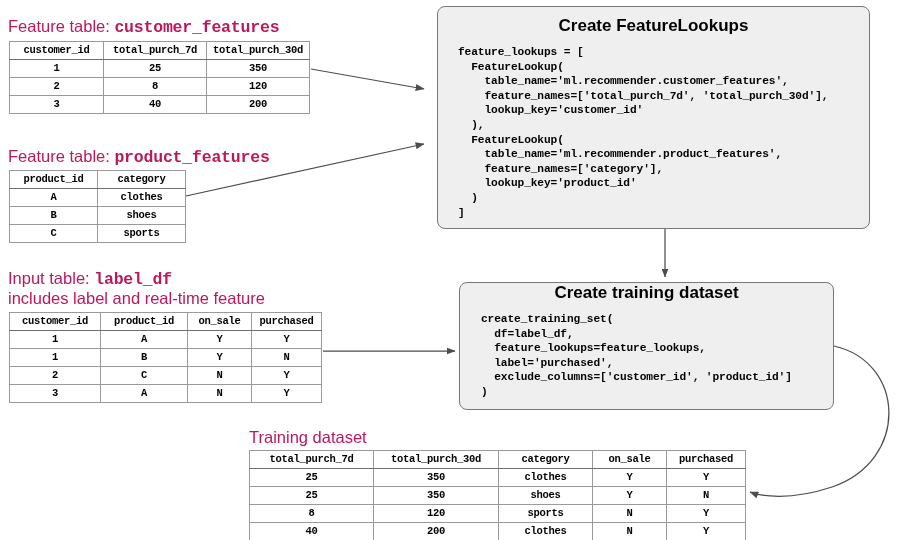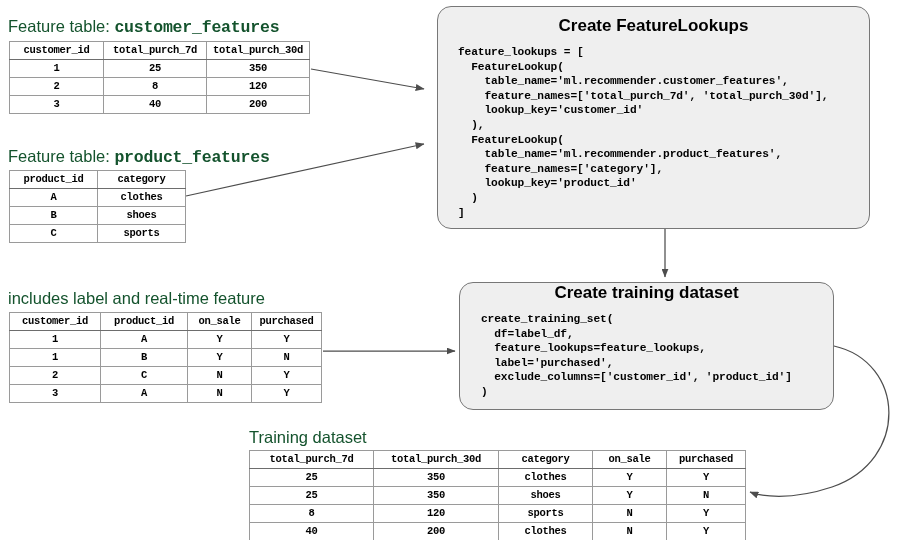--- a/index.html
+++ b/index.html
@@ -13,21 +13,21 @@
     height: 540px;
     background: #ffffff;
     overflow: hidden;
     font-family: "Liberation Sans", sans-serif;
     color: #000000;
   }
   .caption {
     position: absolute;
     font-family: "Liberation Sans", sans-serif;
     font-size: 16.5px;
-    color: #14532d;
+    color: #be185d;
     white-space: nowrap;
     line-height: 20px;
   }
   .caption .mono {
     font-family: "Liberation Mono", monospace;
     font-weight: bold;
     font-size: 16.5px;
     letter-spacing: -0.2px;
   }
   table.dtable {
@@ -50,21 +50,21 @@
     letter-spacing: -0.3px;
     overflow: hidden;
   }
   table.dtable th {
     border-bottom: 1px solid #6d6d6d;
   }
   .procbox {
     position: absolute;
     background: #efefef;
     border: 1.3px solid #777777;
-    border-radius: 14px;
+    border-radius: 8px;
     box-sizing: border-box;
   }
   .procbox .boxtitle {
     text-align: center;
     font-family: "Liberation Sans", sans-serif;
     font-weight: bold;
     font-size: 17px;
     color: #000000;
   }
   .procbox pre.code {
@@ -169,20 +169,23 @@
         <td>B</td>
         <td>shoes</td>
       </tr>
       <tr>
         <td>C</td>
         <td>sports</td>
       </tr>
     </tbody>
   </table>
 
+  <div class="caption" style="left:8px; top:268px;">
+    <span>Input table: </span><span class="mono">label_df</span>
+  </div>
   <div class="caption" style="left:8px; top:288px;">includes label and real-time feature</div>
 
   <table class="dtable" style="left:9px; top:312px; width:312px;">
     <colgroup>
         <col style="width:91px">
         <col style="width:87px">
         <col style="width:64px">
         <col style="width:70px">
       </colgroup>
     <thead>

